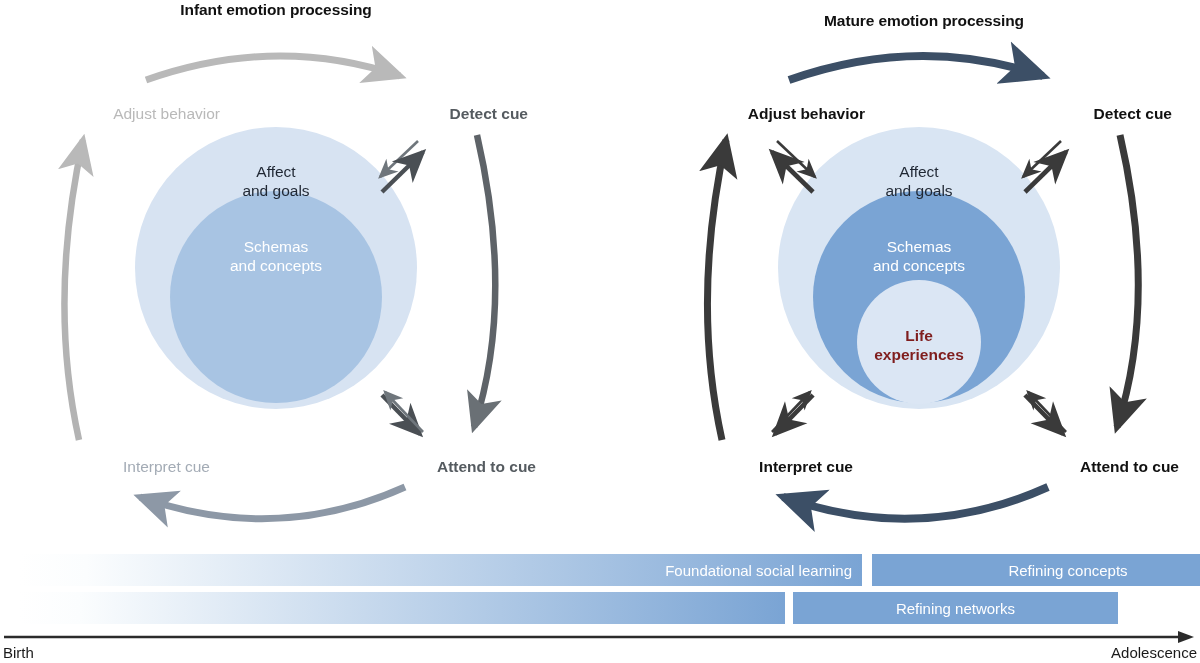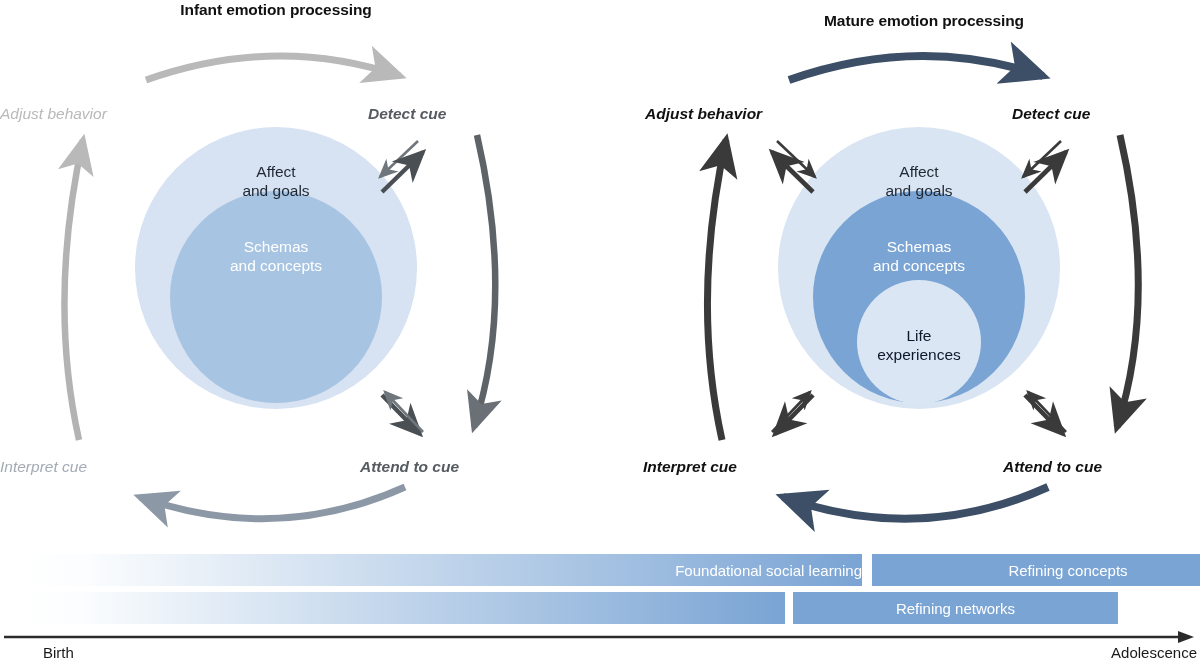--- a/index.html
+++ b/index.html
@@ -17,22 +17,21 @@
     font-size:15.5px;
     color:#111111;
     text-align:center;
     letter-spacing:-0.1px;
     white-space:nowrap;
   }
   .node-label{
     position:absolute;
     font-size:15.5px;
     white-space:nowrap;
-    text-align:left;
-    font-style:italic;
+    text-align:right;
   }
   .node-label.bold{font-weight:bold;}
   .circle-text{
     position:absolute;
     text-align:center;
     font-size:15.5px;
     line-height:1.22;
     white-space:nowrap;
     pointer-events:none;
   }
@@ -44,28 +43,27 @@
     height:32px;
     display:flex;
     align-items:center;
     box-sizing:border-box;
   }
   .bar span{
     font-size:15px;
     color:#ffffff;
     white-space:nowrap;
   }
-  .bar.grad span{margin-left:auto;}
+  .bar.grad span{margin-left:auto;padding-right:10px;}
   .bar.solid{justify-content:center;}
   .axis-label{
     position:absolute;
     font-size:15px;
     color:#1a1a1a;
     white-space:nowrap;
-    margin-left:40px;
   }
 </style>
 </head>
 <body>
 
 <div id="stage">
 
   <svg class="layer" viewBox="0 0 1200 663">
     <defs>
       <marker id="ah-light" markerWidth="7" markerHeight="7" refX="5.2" refY="3.2" orient="auto" markerUnits="strokeWidth">
@@ -188,21 +186,21 @@
   <div class="node-label bold" style="left:1003px;top:458px;width:176px;color:#111111;">Attend to cue</div>
 
   <div class="circle-text" style="left:819px;top:163px;width:200px;color:#1f2733;">
     <div>Affect</div>
     <div>and goals</div>
   </div>
   <div class="circle-text" style="left:819px;top:238px;width:200px;color:#ffffff;">
     <div>Schemas</div>
     <div>and concepts</div>
   </div>
-  <div class="circle-text" style="left:819px;top:327px;width:200px;color:#0f172a;">
+  <div class="circle-text" style="left:819px;top:327px;width:200px;color:#7f1d1d;font-weight:bold;">
     <div>Life</div>
     <div>experiences</div>
   </div>
 
   <div class="bar grad" style="left:19px;top:554px;width:843px;">
     <span>Foundational social learning</span>
   </div>
   <div class="bar solid" style="left:872px;top:554px;width:392px;">
     <span>Refining concepts</span>
   </div>

